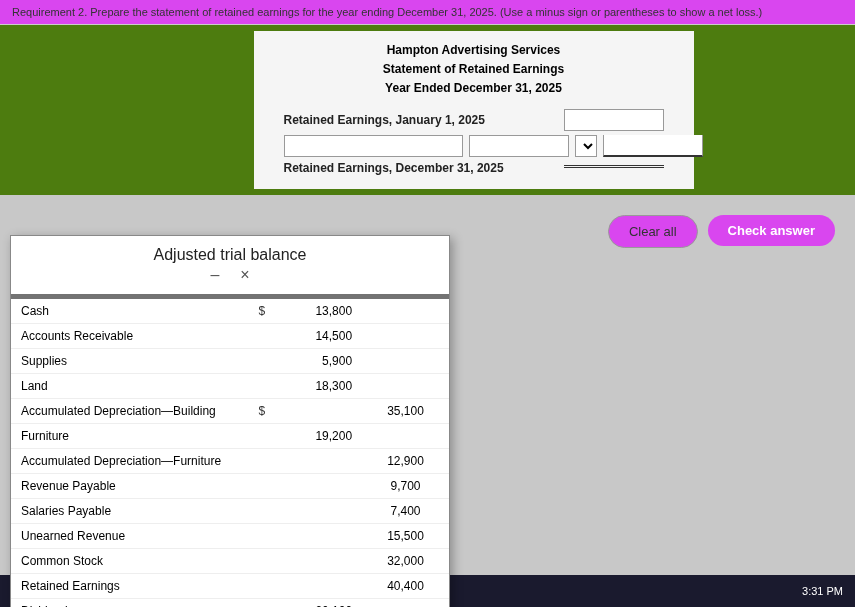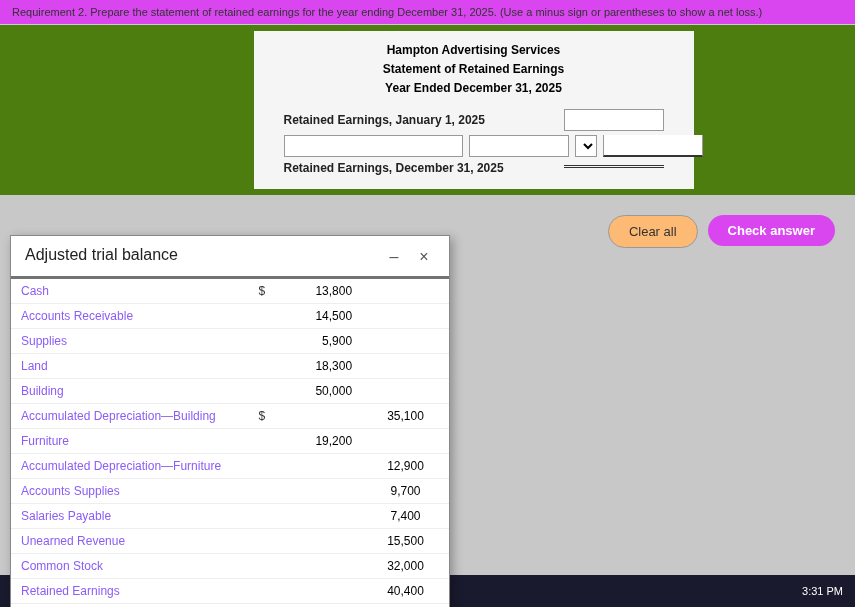--- a/index.html
+++ b/index.html
@@ -104,23 +104,24 @@
       width: 440px;
       background: white;
       border: 1px solid #888;
       box-shadow: 3px 3px 10px rgba(0,0,0,0.3);
       z-index: 10;
     }
 
     .modal-header {
       display: flex;
       justify-content: space-between;
-      align-items: flex-start;
+      align-items: center;
       padding: 10px 14px 8px;
-      border-bottom: 3px solid #737373;
+      border-bottom: 5px solid #737373;
+      flex-direction: column;
     }
 
     .modal-title {
       font-size: 16px;
       font-weight: normal;
       color: #222;
     }
 
     .modal-controls {
       display: flex;
@@ -155,21 +156,21 @@
     .trial-table tr {
       border-bottom: 1px solid #eee;
     }
 
     .trial-table td {
       padding: 5px 10px;
     }
 
     .trial-table td:first-child {
       width: 55%;
-      color: #8b5cf6;
+      color: #000000;
     }
 
     .trial-table td.debit {
       text-align: right;
       width: 20%;
     }
 
     .trial-table td.credit {
       text-align: center;
       width: 20%;
@@ -189,21 +190,21 @@
       width: 380px;
       height: 100%;
       display: flex;
       align-items: flex-start;
       justify-content: flex-end;
       padding: 20px 20px 0 0;
       gap: 10px;
     }
 
     .btn-clear {
-      background: #fdba74;
+      background: #d946ef;
       border: 1px solid #999;
       border-radius: 20px;
       padding: 8px 20px;
       font-size: 13px;
       cursor: pointer;
       color: #333;
     }
 
     .btn-check {
       background: #d946ef;
@@ -309,45 +310,39 @@
               <td class="debit">5,900</td>
               <td class="credit"></td>
             </tr>
             <tr>
               <td>Land</td>
               <td class="dollar-sign"></td>
               <td class="debit">18,300</td>
               <td class="credit"></td>
             </tr>
             <tr>
-              <td>Building</td>
-              <td class="dollar-sign"></td>
-              <td class="debit">50,000</td>
-              <td class="credit"></td>
-            </tr>
-            <tr>
               <td>Accumulated Depreciation—Building</td>
               <td class="dollar-sign">$</td>
               <td class="debit"></td>
               <td class="credit">35,100</td>
             </tr>
             <tr>
               <td>Furniture</td>
               <td class="dollar-sign"></td>
               <td class="debit">19,200</td>
               <td class="credit"></td>
             </tr>
             <tr>
               <td>Accumulated Depreciation—Furniture</td>
               <td class="dollar-sign"></td>
               <td class="debit"></td>
               <td class="credit">12,900</td>
             </tr>
             <tr>
-              <td>Accounts Supplies</td>
+              <td>Revenue Payable</td>
               <td class="dollar-sign"></td>
               <td class="debit"></td>
               <td class="credit">9,700</td>
             </tr>
             <tr>
               <td>Salaries Payable</td>
               <td class="dollar-sign"></td>
               <td class="debit"></td>
               <td class="credit">7,400</td>
             </tr>

